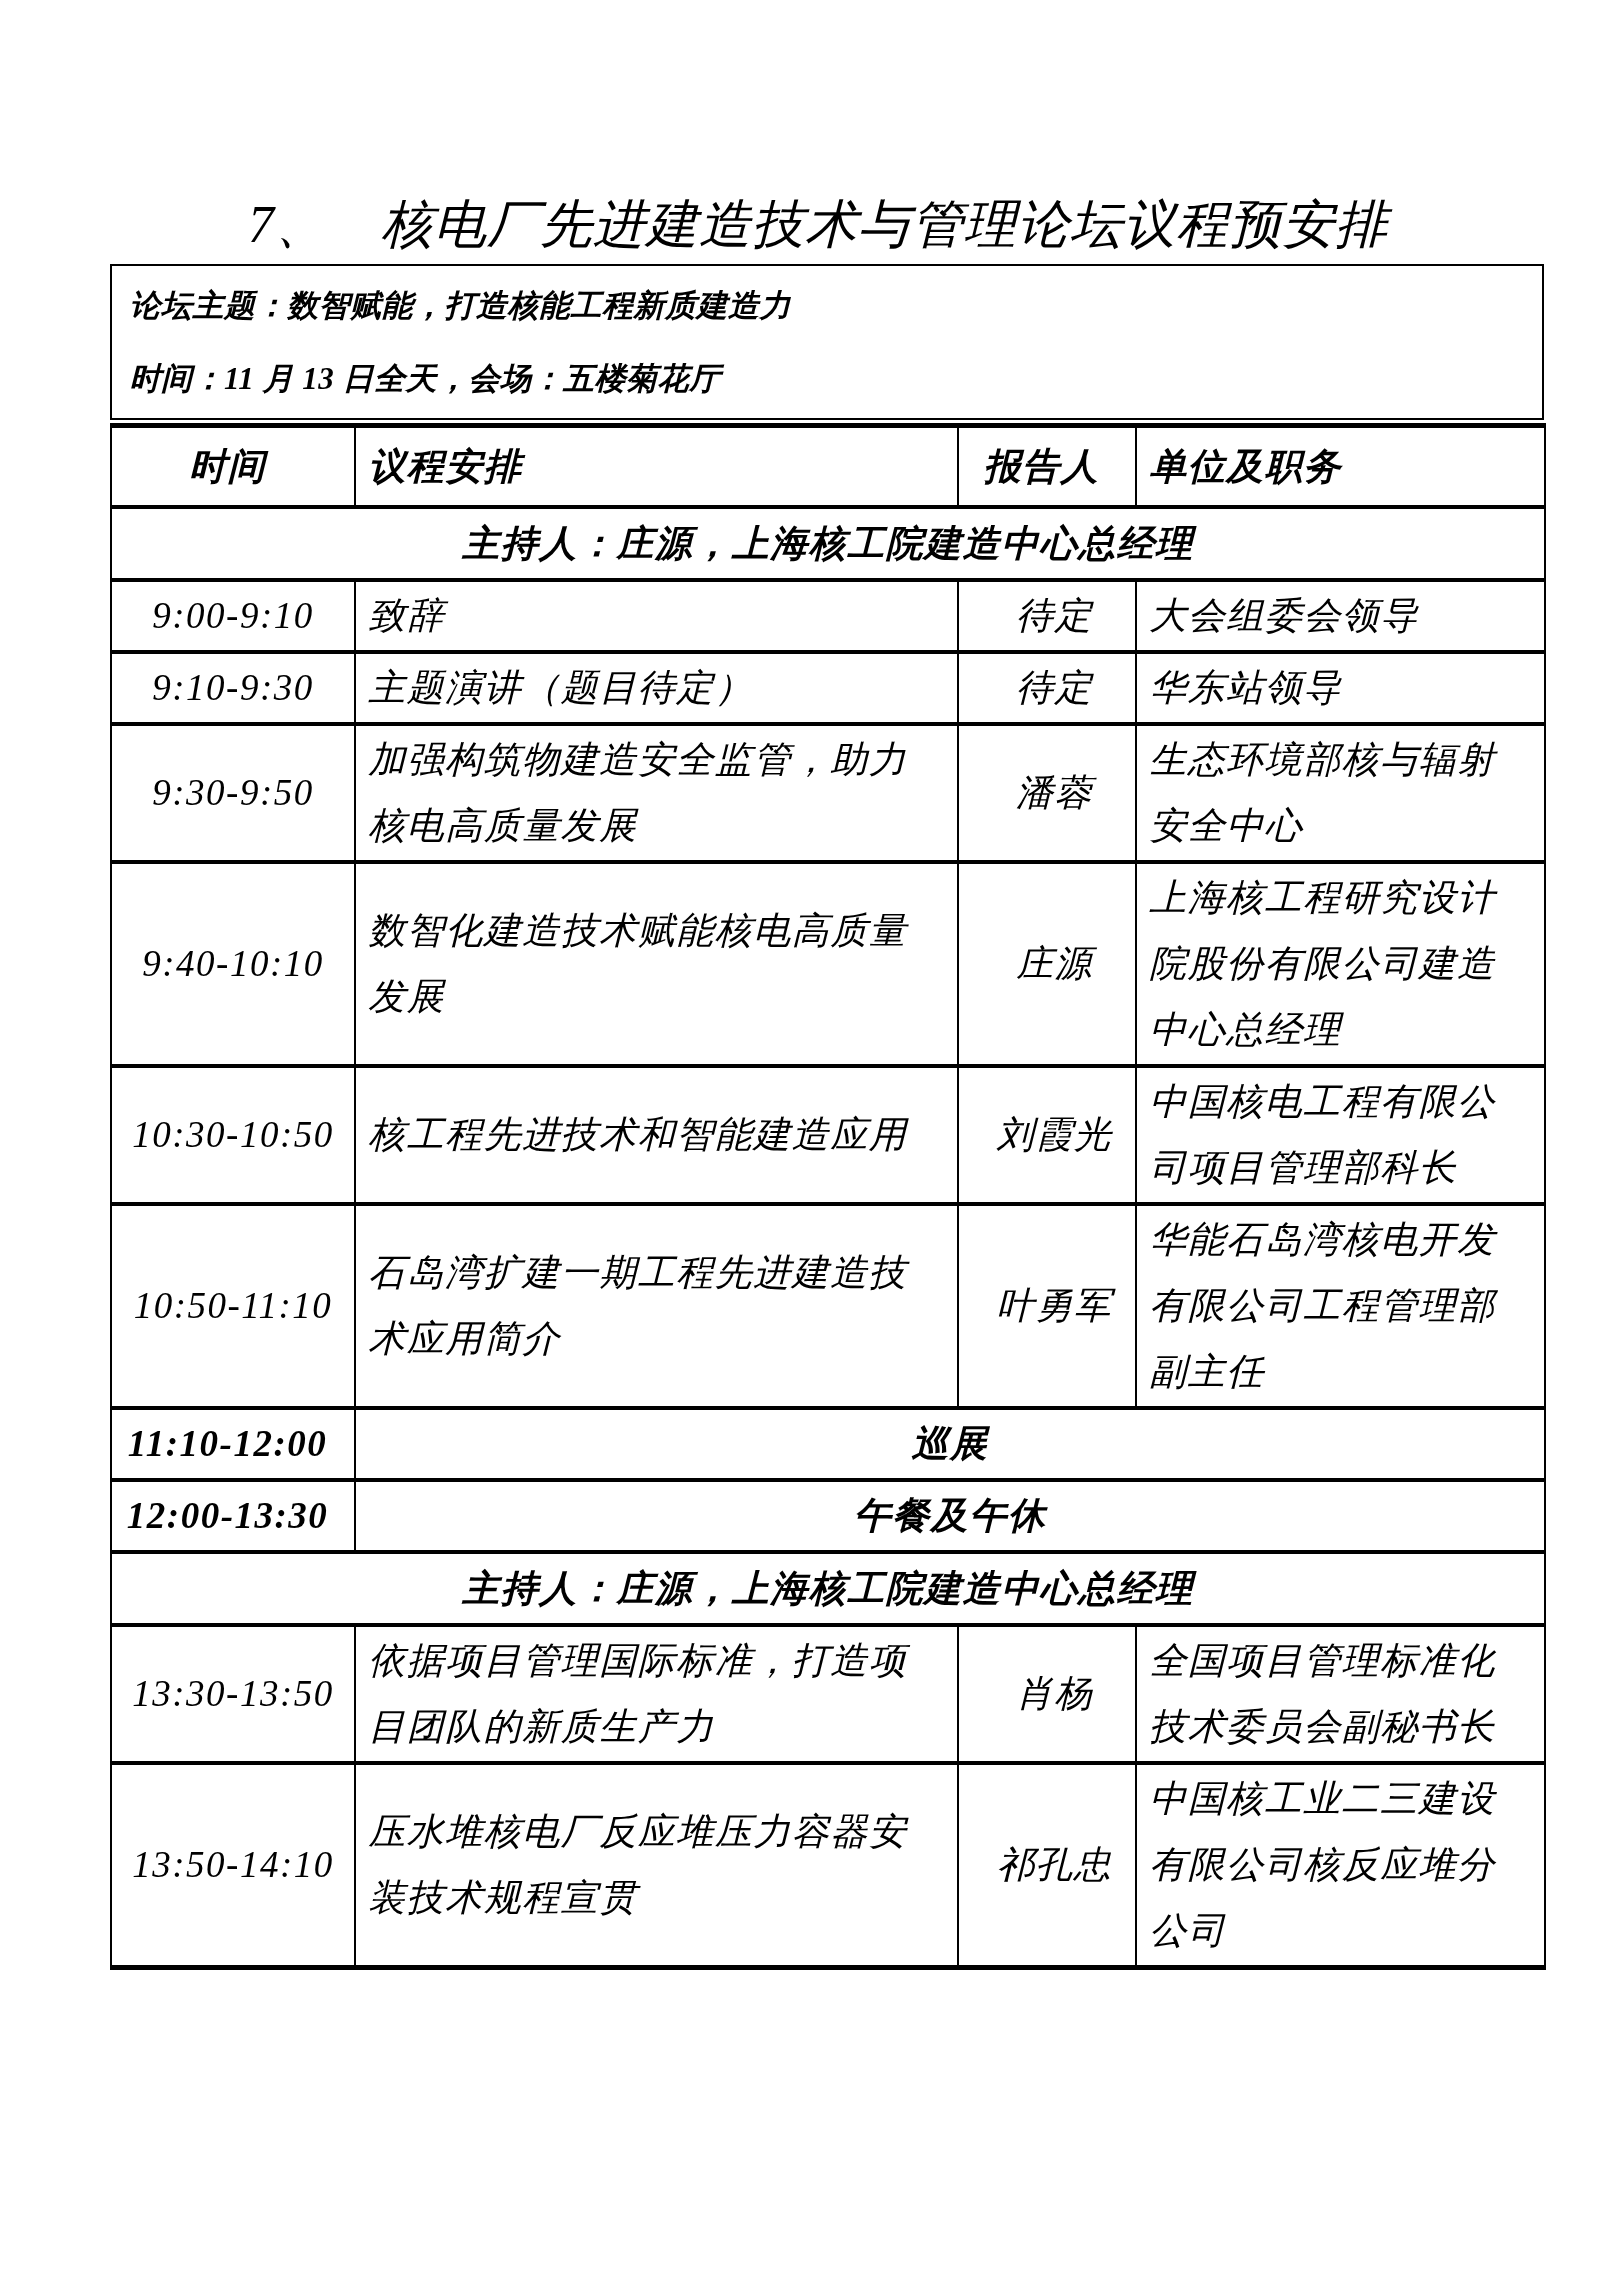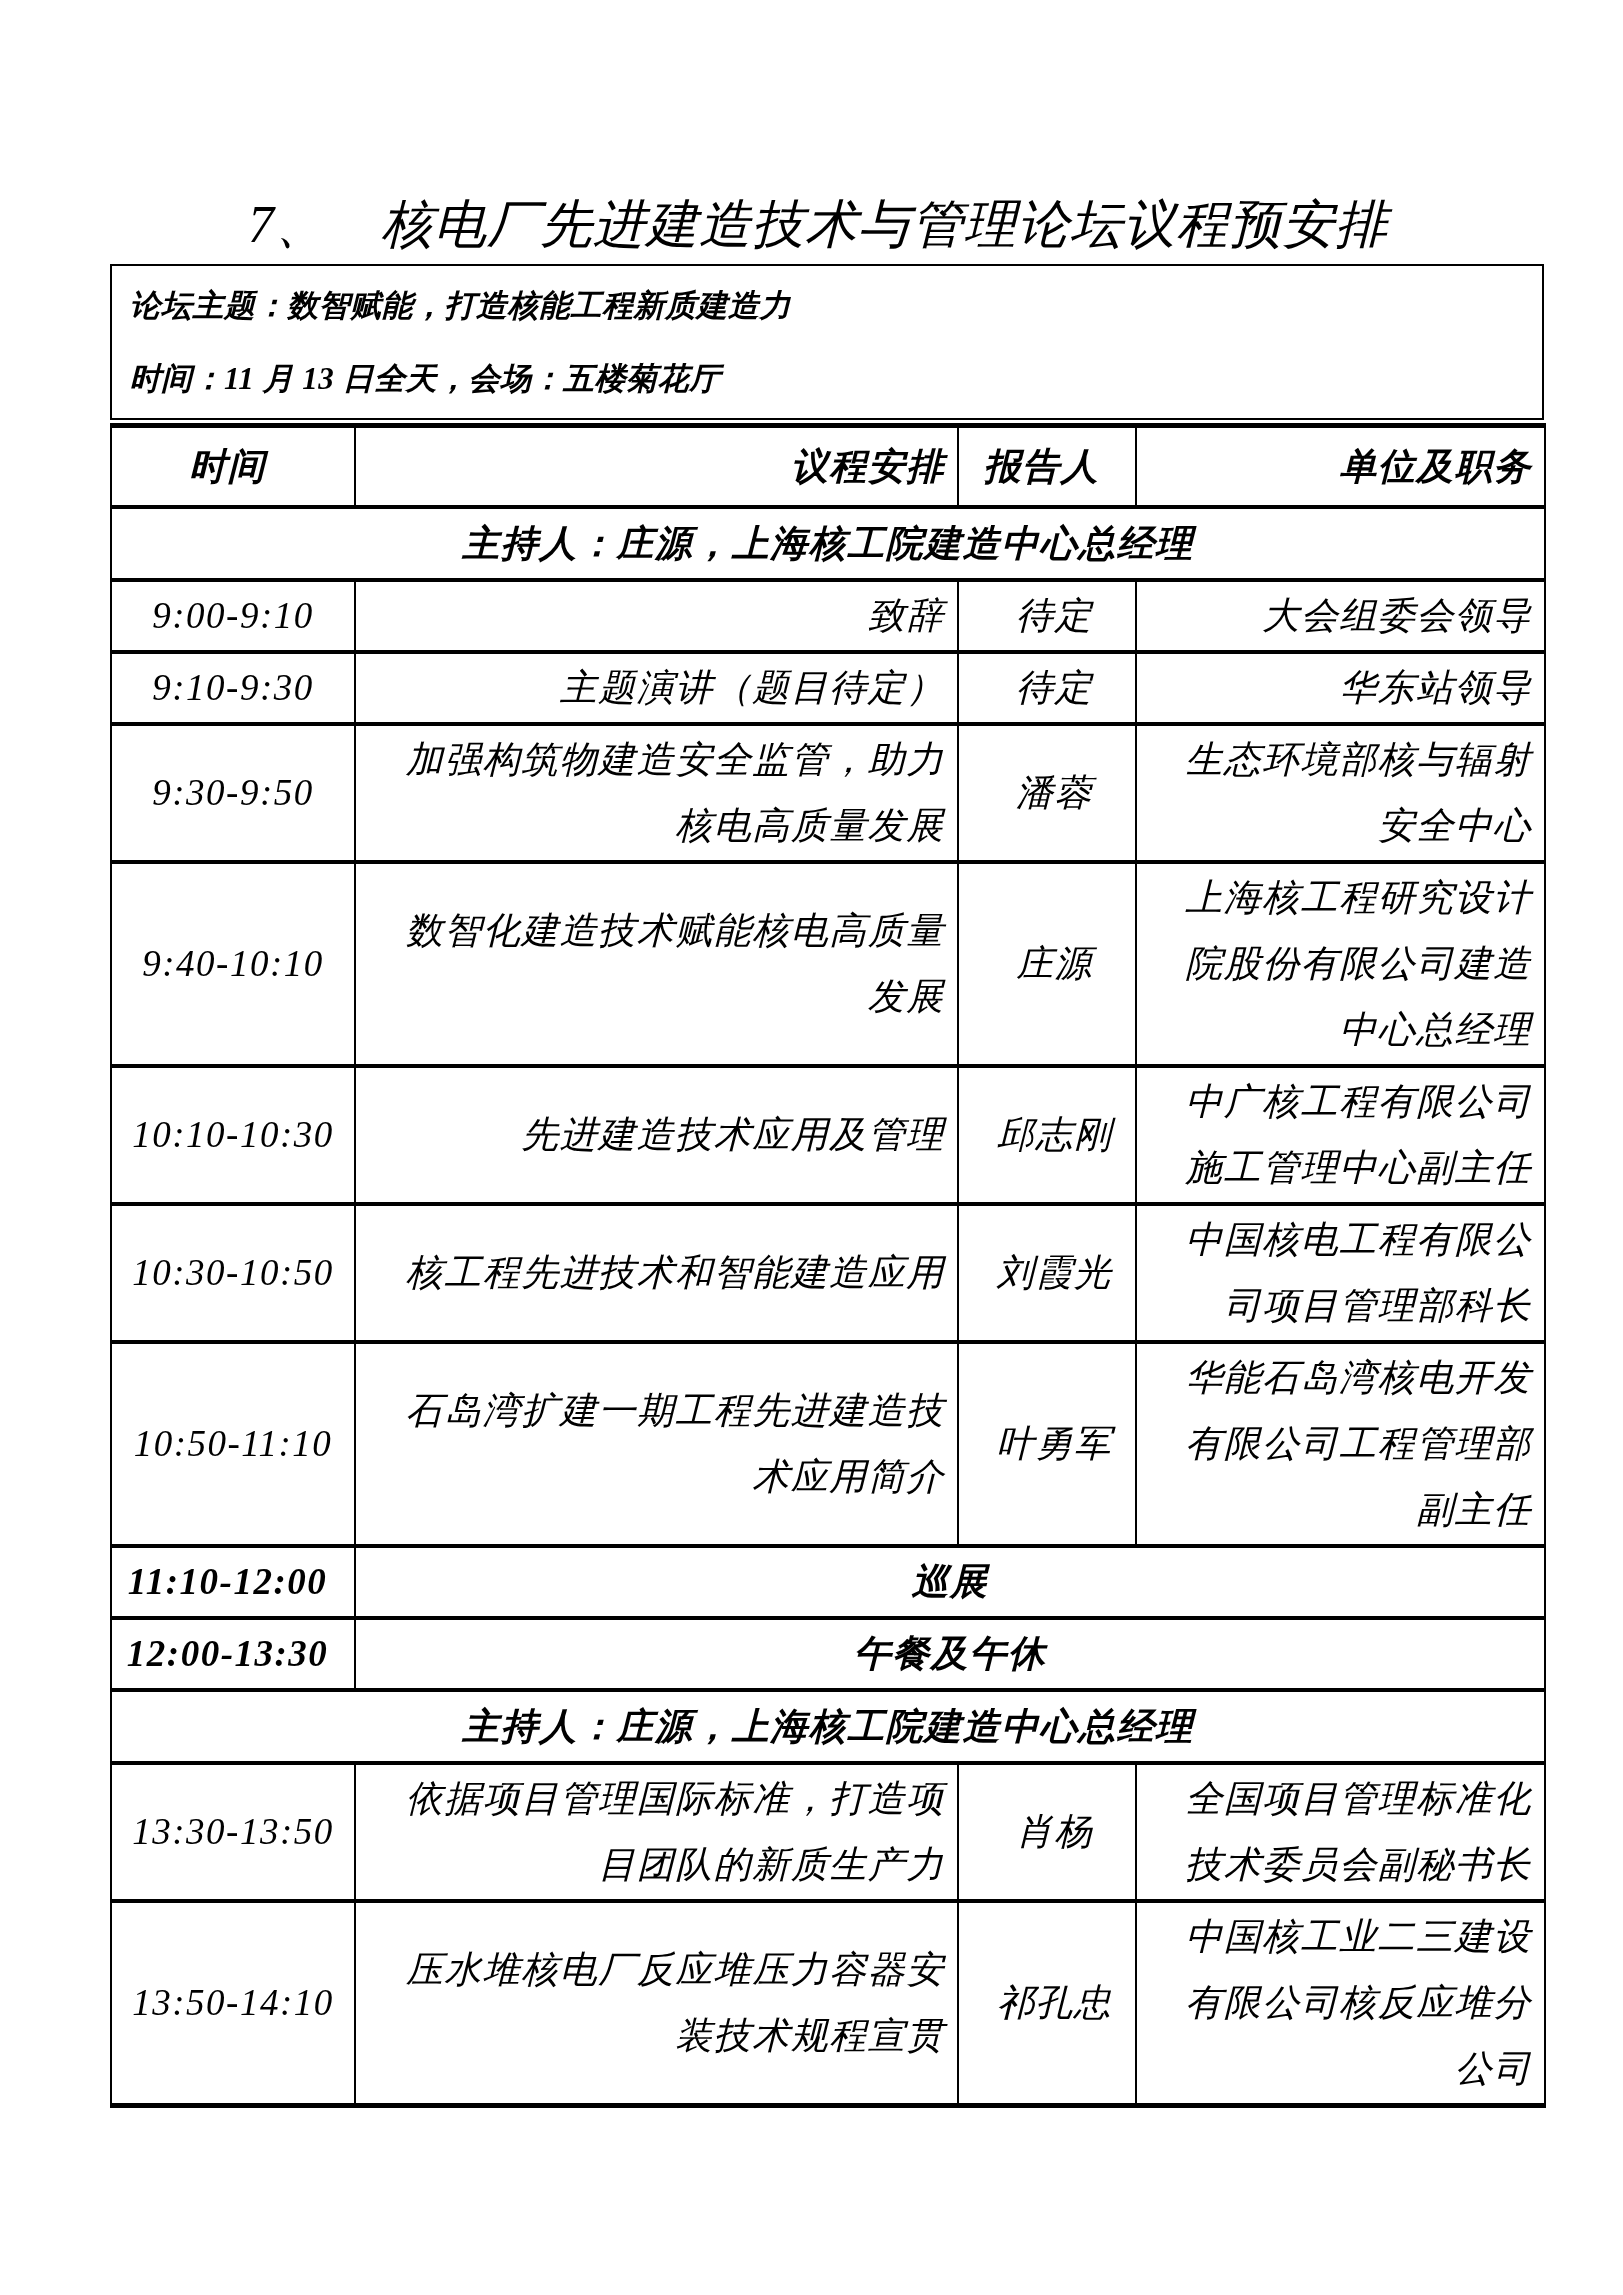--- a/index.html
+++ b/index.html
@@ -65,21 +65,21 @@
     font-weight: normal;
     padding: 1px 12.3px;
     overflow: hidden;
   }
   table.agenda .center {
     text-align: center;
     padding-left: 3.1px;
     padding-right: 14px;
   }
   table.agenda .left {
-    text-align: right;
+    text-align: left;
     font-style: italic;
   }
   table.agenda tr.header-row th {
     font-weight: bold;
     height: 75px;
   }
   table.agenda tr.moderator-row td {
     font-weight: bold;
     text-align: center;
     height: 67px;
@@ -156,26 +156,20 @@
       <td class="left">生态环境部核与辐射安全中心</td>
     </tr>
 
     <tr class="session-row">
       <td class="time-cell">9:40-10:10</td>
       <td class="left">数智化建造技术赋能核电高质量发展</td>
       <td class="speaker-cell">庄源</td>
       <td class="left">上海核工程研究设计院股份有限公司建造中心总经理</td>
     </tr>
 
-    <tr class="session-row">
-      <td class="time-cell">10:10-10:30</td>
-      <td class="left">先进建造技术应用及管理</td>
-      <td class="speaker-cell">邱志刚</td>
-      <td class="left">中广核工程有限公司施工管理中心副主任</td>
-    </tr>
 
     <tr class="session-row">
       <td class="time-cell">10:30-10:50</td>
       <td class="left">核工程先进技术和智能建造应用</td>
       <td class="speaker-cell">刘霞光</td>
       <td class="left">中国核电工程有限公司项目管理部科长</td>
     </tr>
 
     <tr class="session-row">
       <td class="time-cell">10:50-11:10</td>

